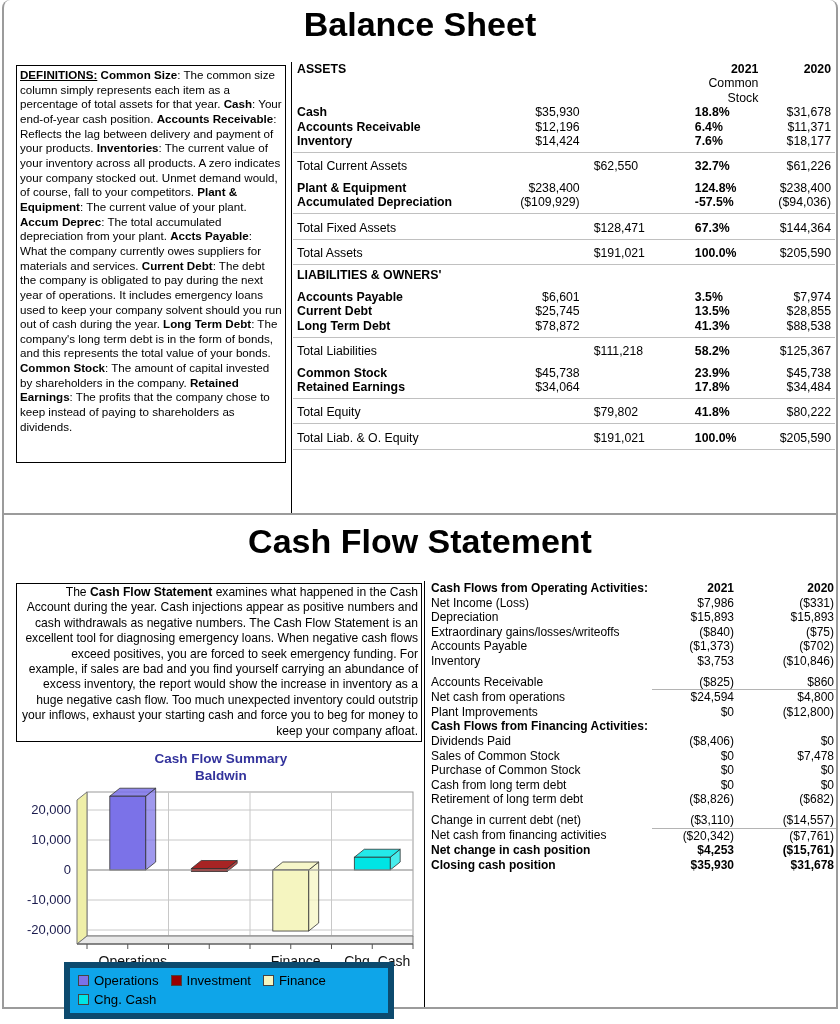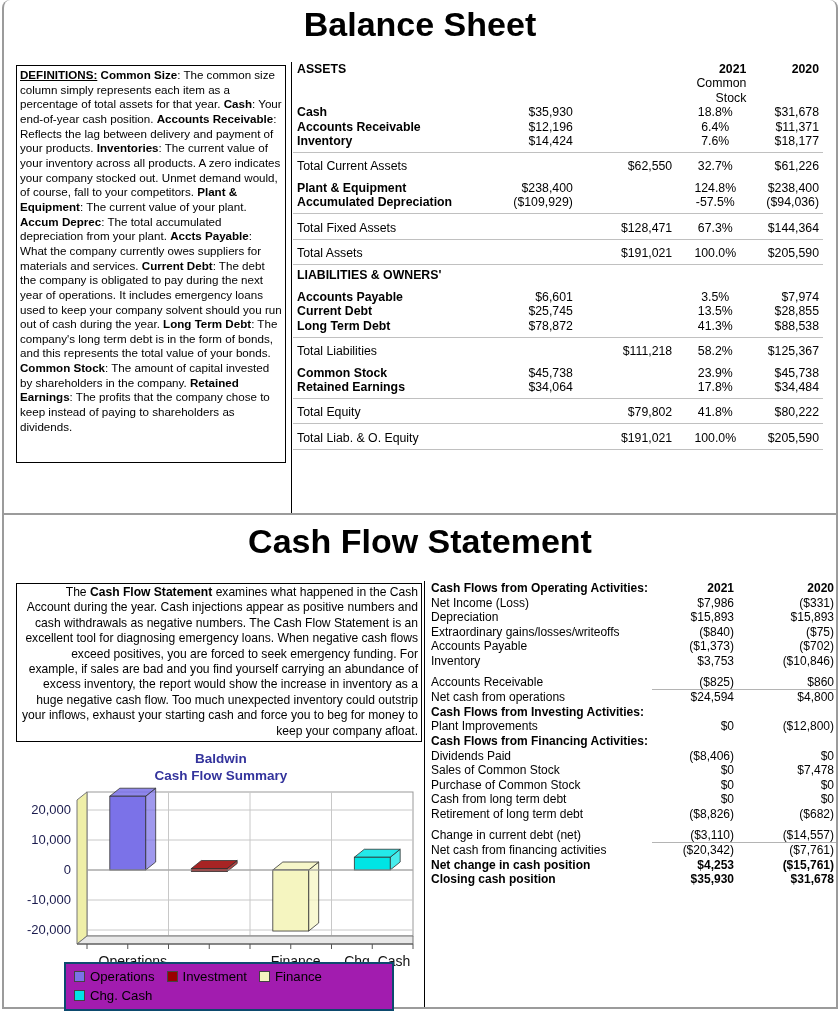--- a/index.html
+++ b/index.html
@@ -52,41 +52,41 @@
     line-height: 1.265;
     text-align: left;
     height: 398px;
     overflow: hidden;
   }
   .defs-box b { font-weight: bold; }
   .defs-box u { text-decoration: underline; font-weight: bold; }
 
   .bs-table-col {
     flex: 1;
-    padding-right: 13px;
+    padding-right: 1px;
     padding-left: 1px;
     border-left: 1px solid #000;
     margin-left: 1px;
   }
 
   table.fin {
     width: 100%;
     border-collapse: collapse;
     font-size: 12.3px;
   }
   table.fin td {
     padding: 0px 0px;
     line-height: 14.4px;
     vertical-align: top;
     white-space: nowrap;
   }
   .c-label { text-align: left; padding-left: 4px !important; width: 205px; }
   .c-det   { text-align: right; width: 108px; padding-right: 14px !important; }
-  .c-tot   { text-align: right; width: 108px; padding-right: 12px !important; }
-  .c-pct   { text-align: center; width: 86px;  padding-right: 20px !important; }
+  .c-tot   { width: 108px; padding-right: 12px !important; }
+  .c-pct   { text-align: left; width: 86px;  padding-right: 20px !important; font-weight: bold; }
   .c-prior { text-align: right; padding-right: 4px !important; }
 
   .bold  { font-weight: bold; }
   .hdr-year { font-weight: bold; text-align: right; }
   .sub-hdr  { text-align: right; font-weight: normal; }
   tr.rule td { border-top: 1px solid #c0c0c0; }
   tr.spacer td { height: 7px; line-height: 7px; font-size: 1px; }
   tr.spacer-sm td { height: 4px; line-height: 4px; font-size: 1px; }
   .sec-head { font-weight: bold; }
 
@@ -129,22 +129,22 @@
     color: #33339c;
     font-size: 13.5px;
     font-weight: bold;
     line-height: 17px;
   }
   .chart-svg { display: block; margin: 0 auto; }
   .legend-box {
     position: absolute;
     left: 48px; top: 212px;
     width: 330px;
-    border: 2px solid #0c4a6e;
-    background: #a21caf;
+    border: 6px solid #0c4a6e;
+    background: #0ea5e9;
     padding: 3px 6px 4px 8px;
     font-size: 13.2px;
     line-height: 19px;
   }
   .lg-item { display: inline-block; margin-right: 12px; white-space: nowrap; }
   .lg-swatch {
     display: inline-block; width: 11px; height: 11px;
     border: 1px solid #444; vertical-align: -1px; margin-right: 5px;
   }
 </style>
@@ -382,22 +382,22 @@
 
   <div class="panel" id="cf-panel">
     <div class="sheet-title">Cash Flow Statement</div>
 
     <div class="cf-body">
 
       <div class="cf-left">
         <div class="cf-note" id="cf-note">The <b>Cash Flow Statement</b> examines what happened in the Cash Account during the year. Cash injections appear as positive numbers and cash withdrawals as negative numbers. The Cash Flow Statement is an excellent tool for diagnosing emergency loans. When negative cash flows exceed positives, you are forced to seek emergency funding. For example, if sales are bad and you find yourself carrying an abundance of excess inventory, the report would show the increase in inventory as a huge negative cash flow. Too much unexpected inventory could outstrip your inflows, exhaust your starting cash and force you to beg for money to keep your company afloat.</div>
 
         <div class="chart-wrap">
+          <div class="chart-title">Cash Flow Summary</div>
           <div class="chart-title">Baldwin</div>
-          <div class="chart-title">Cash Flow Summary</div>
           <svg class="chart-svg" id="chart-svg" width="400" height="196" viewBox="0 0 400 196">
               <rect x="66" y="8" width="326" height="144" fill="#ffffff" stroke="#999" stroke-width="1"></rect>
               <line x1="66" y1="26" x2="392" y2="26" stroke="#c8c8c8" stroke-width="1"></line>
               <text x="50" y="30" text-anchor="end" font-size="13" font-family="&quot;Liberation Sans&quot;, sans-serif" fill="#1a1a4d">20,000</text>
               <line x1="61" y1="26" x2="66" y2="26" stroke="#555" stroke-width="1"></line>
               <line x1="66" y1="56" x2="392" y2="56" stroke="#c8c8c8" stroke-width="1"></line>
               <text x="50" y="60" text-anchor="end" font-size="13" font-family="&quot;Liberation Sans&quot;, sans-serif" fill="#1a1a4d">10,000</text>
               <line x1="61" y1="56" x2="66" y2="56" stroke="#555" stroke-width="1"></line>
               <line x1="66" y1="86" x2="392" y2="86" stroke="#c8c8c8" stroke-width="1"></line>
               <text x="50" y="90" text-anchor="end" font-size="13" font-family="&quot;Liberation Sans&quot;, sans-serif" fill="#1a1a4d">0</text>
@@ -484,25 +484,20 @@
                 <td class="cf-lbl">Accounts Receivable</td>
                 <td class="cf-v1">($825)</td>
                 <td class="cf-v2">$860</td>
               </tr>
               <tr class="cfrule">
                 <td class="cf-lbl">Net cash from operations</td>
                 <td class="cf-v1">$24,594</td>
                 <td class="cf-v2">$4,800</td>
               </tr>
               <tr>
-                <td class="cf-lbl bold">Cash Flows from Investing Activities:</td>
-                <td class="cf-v1 bold"></td>
-                <td class="cf-v2 bold"></td>
-              </tr>
-              <tr>
                 <td class="cf-lbl">Plant Improvements</td>
                 <td class="cf-v1">$0</td>
                 <td class="cf-v2">($12,800)</td>
               </tr>
               <tr>
                 <td class="cf-lbl bold">Cash Flows from Financing Activities:</td>
                 <td class="cf-v1 bold"></td>
                 <td class="cf-v2 bold"></td>
               </tr>
               <tr>

